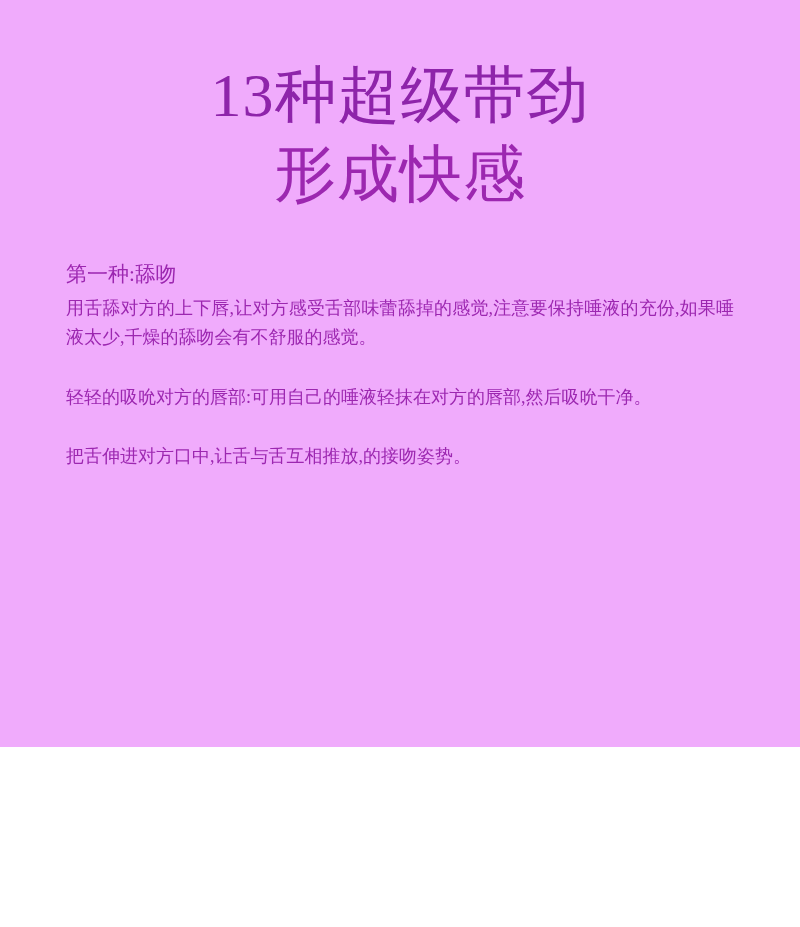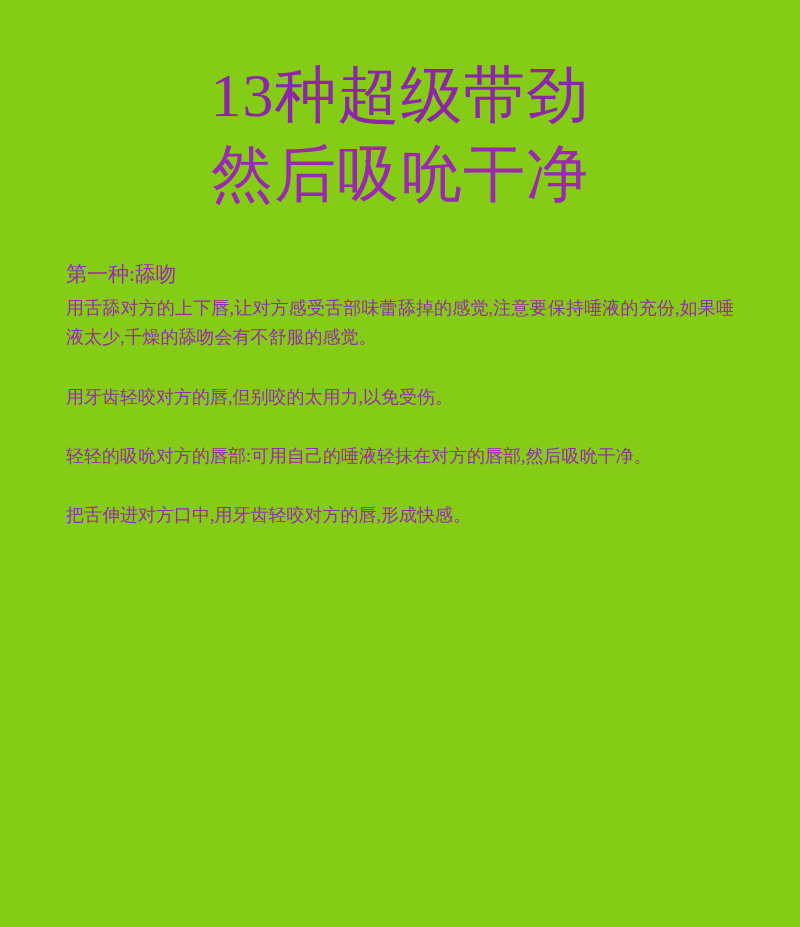--- a/index.html
+++ b/index.html
@@ -9,24 +9,24 @@
   }
   body {
     width: 800px;
     height: 927px;
     font-family: "Liberation Serif", "DejaVu Serif", serif;
     color: #7b1fa2;
     overflow: hidden;
   }
   .page {
     width: 800px;
-    height: 927px;
+    height: 747px;
     box-sizing: border-box;
     padding: 56px 62px 32px 62px;
-    background: #84cc16;
+    background: #f0abfc;
   }
   .title-block {
     text-align: center;
     margin-bottom: 44px;
   }
   .title-line {
     font-family: "Liberation Serif", "DejaVu Serif", serif;
     font-size: 62px;
     line-height: 1.28;
     font-weight: 400;
@@ -67,44 +67,41 @@
     margin-top: 2px;
   }
 </style>
 </head>
 <body>
 
 <div class="page">
 
   <div class="title-block">
     <div class="title-line line1">13种超级带劲</div>
-    <div class="title-line line2">然后吸吮干净</div>
+    <div class="title-line line2">形成快感</div>
   </div>
 
   <div class="sections">
 
     <div class="section">
       <div class="section-heading">第一种:舔吻</div>
       <div class="section-body">
         <p class="para">用舌舔对方的上下唇,让对方感受舌部味蕾舔掉的感觉,注意要保持唾液的充份,如果唾液太少,千燥的舔吻会有不舒服的感觉。</p>
       </div>
     </div>
 
     <div class="section">
-      <div class="section-body">
-        <p class="para">用牙齿轻咬对方的唇,但别咬的太用力,以免受伤。</p>
-      </div>
     </div>
 
     <div class="section">
       <div class="section-body">
         <p class="para">轻轻的吸吮对方的唇部:可用自己的唾液轻抹在对方的唇部,然后吸吮干净。</p>
       </div>
     </div>
 
     <div class="section">
       <div class="section-body">
-        <p class="para">把舌伸进对方口中,用牙齿轻咬对方的唇,形成快感。</p>
+        <p class="para">把舌伸进对方口中,让舌与舌互相推放,的接吻姿势。</p>
       </div>
     </div>
 
   </div>
 </div>
 
 </body></html>

